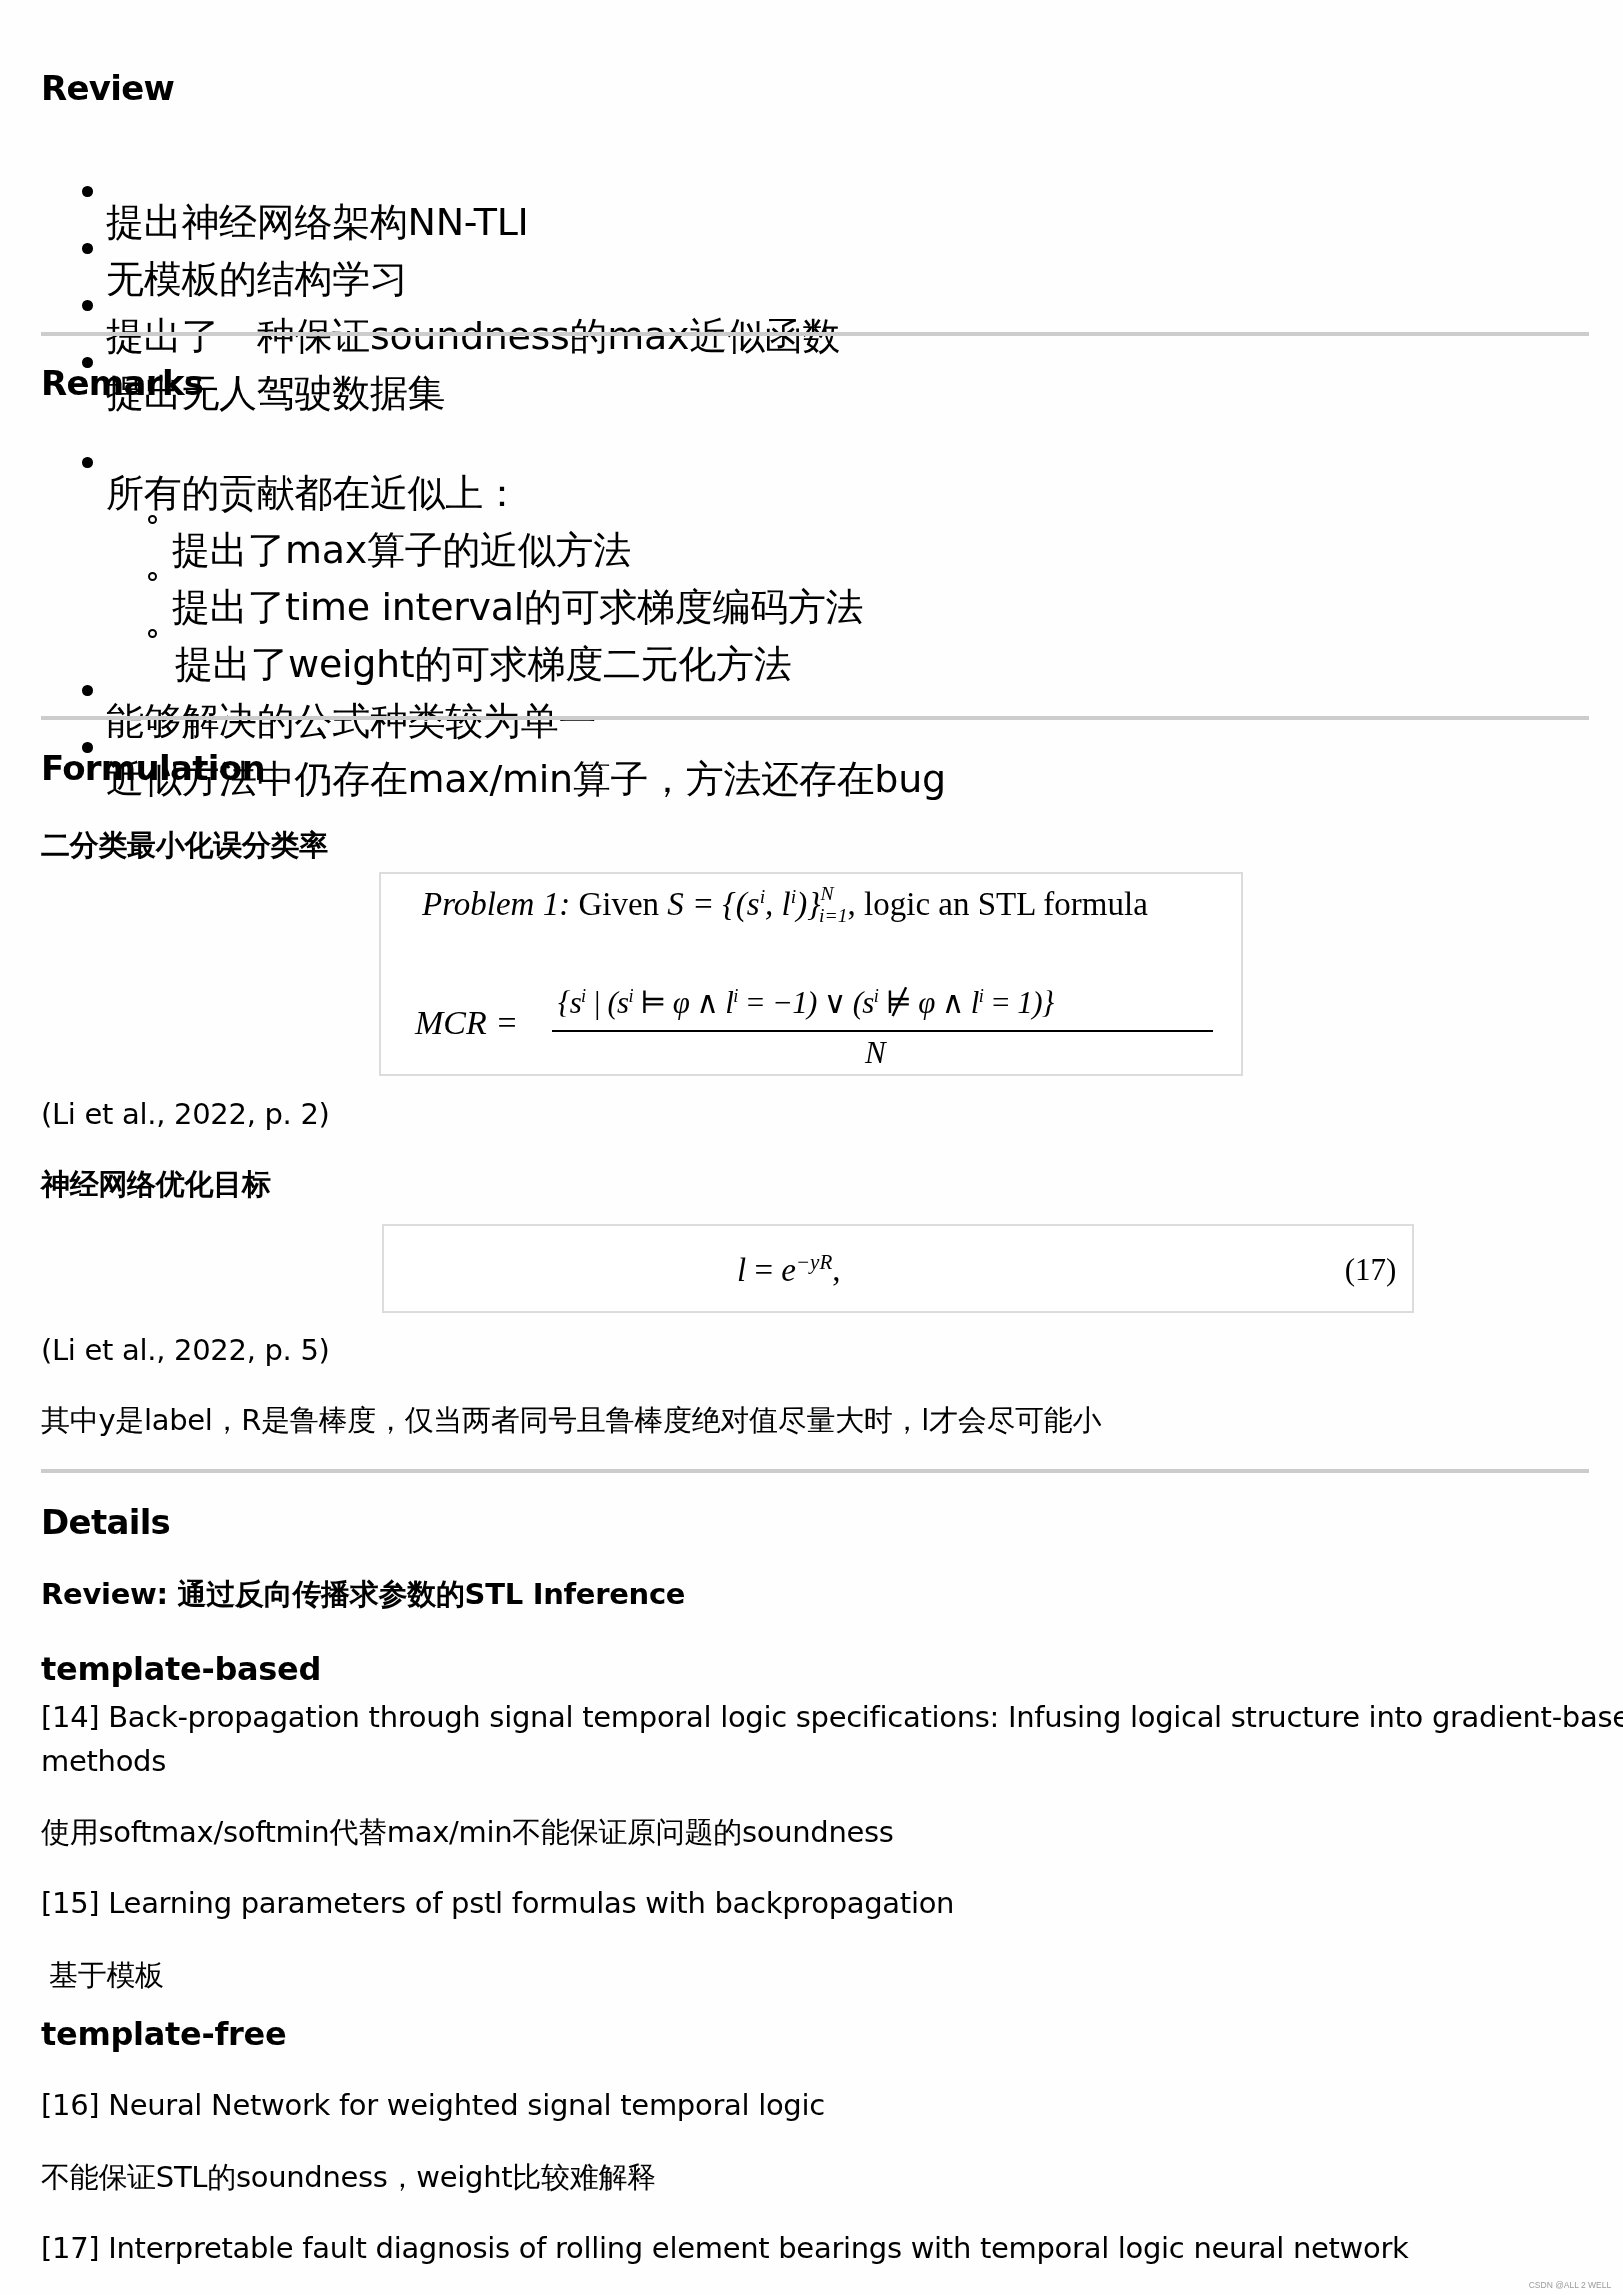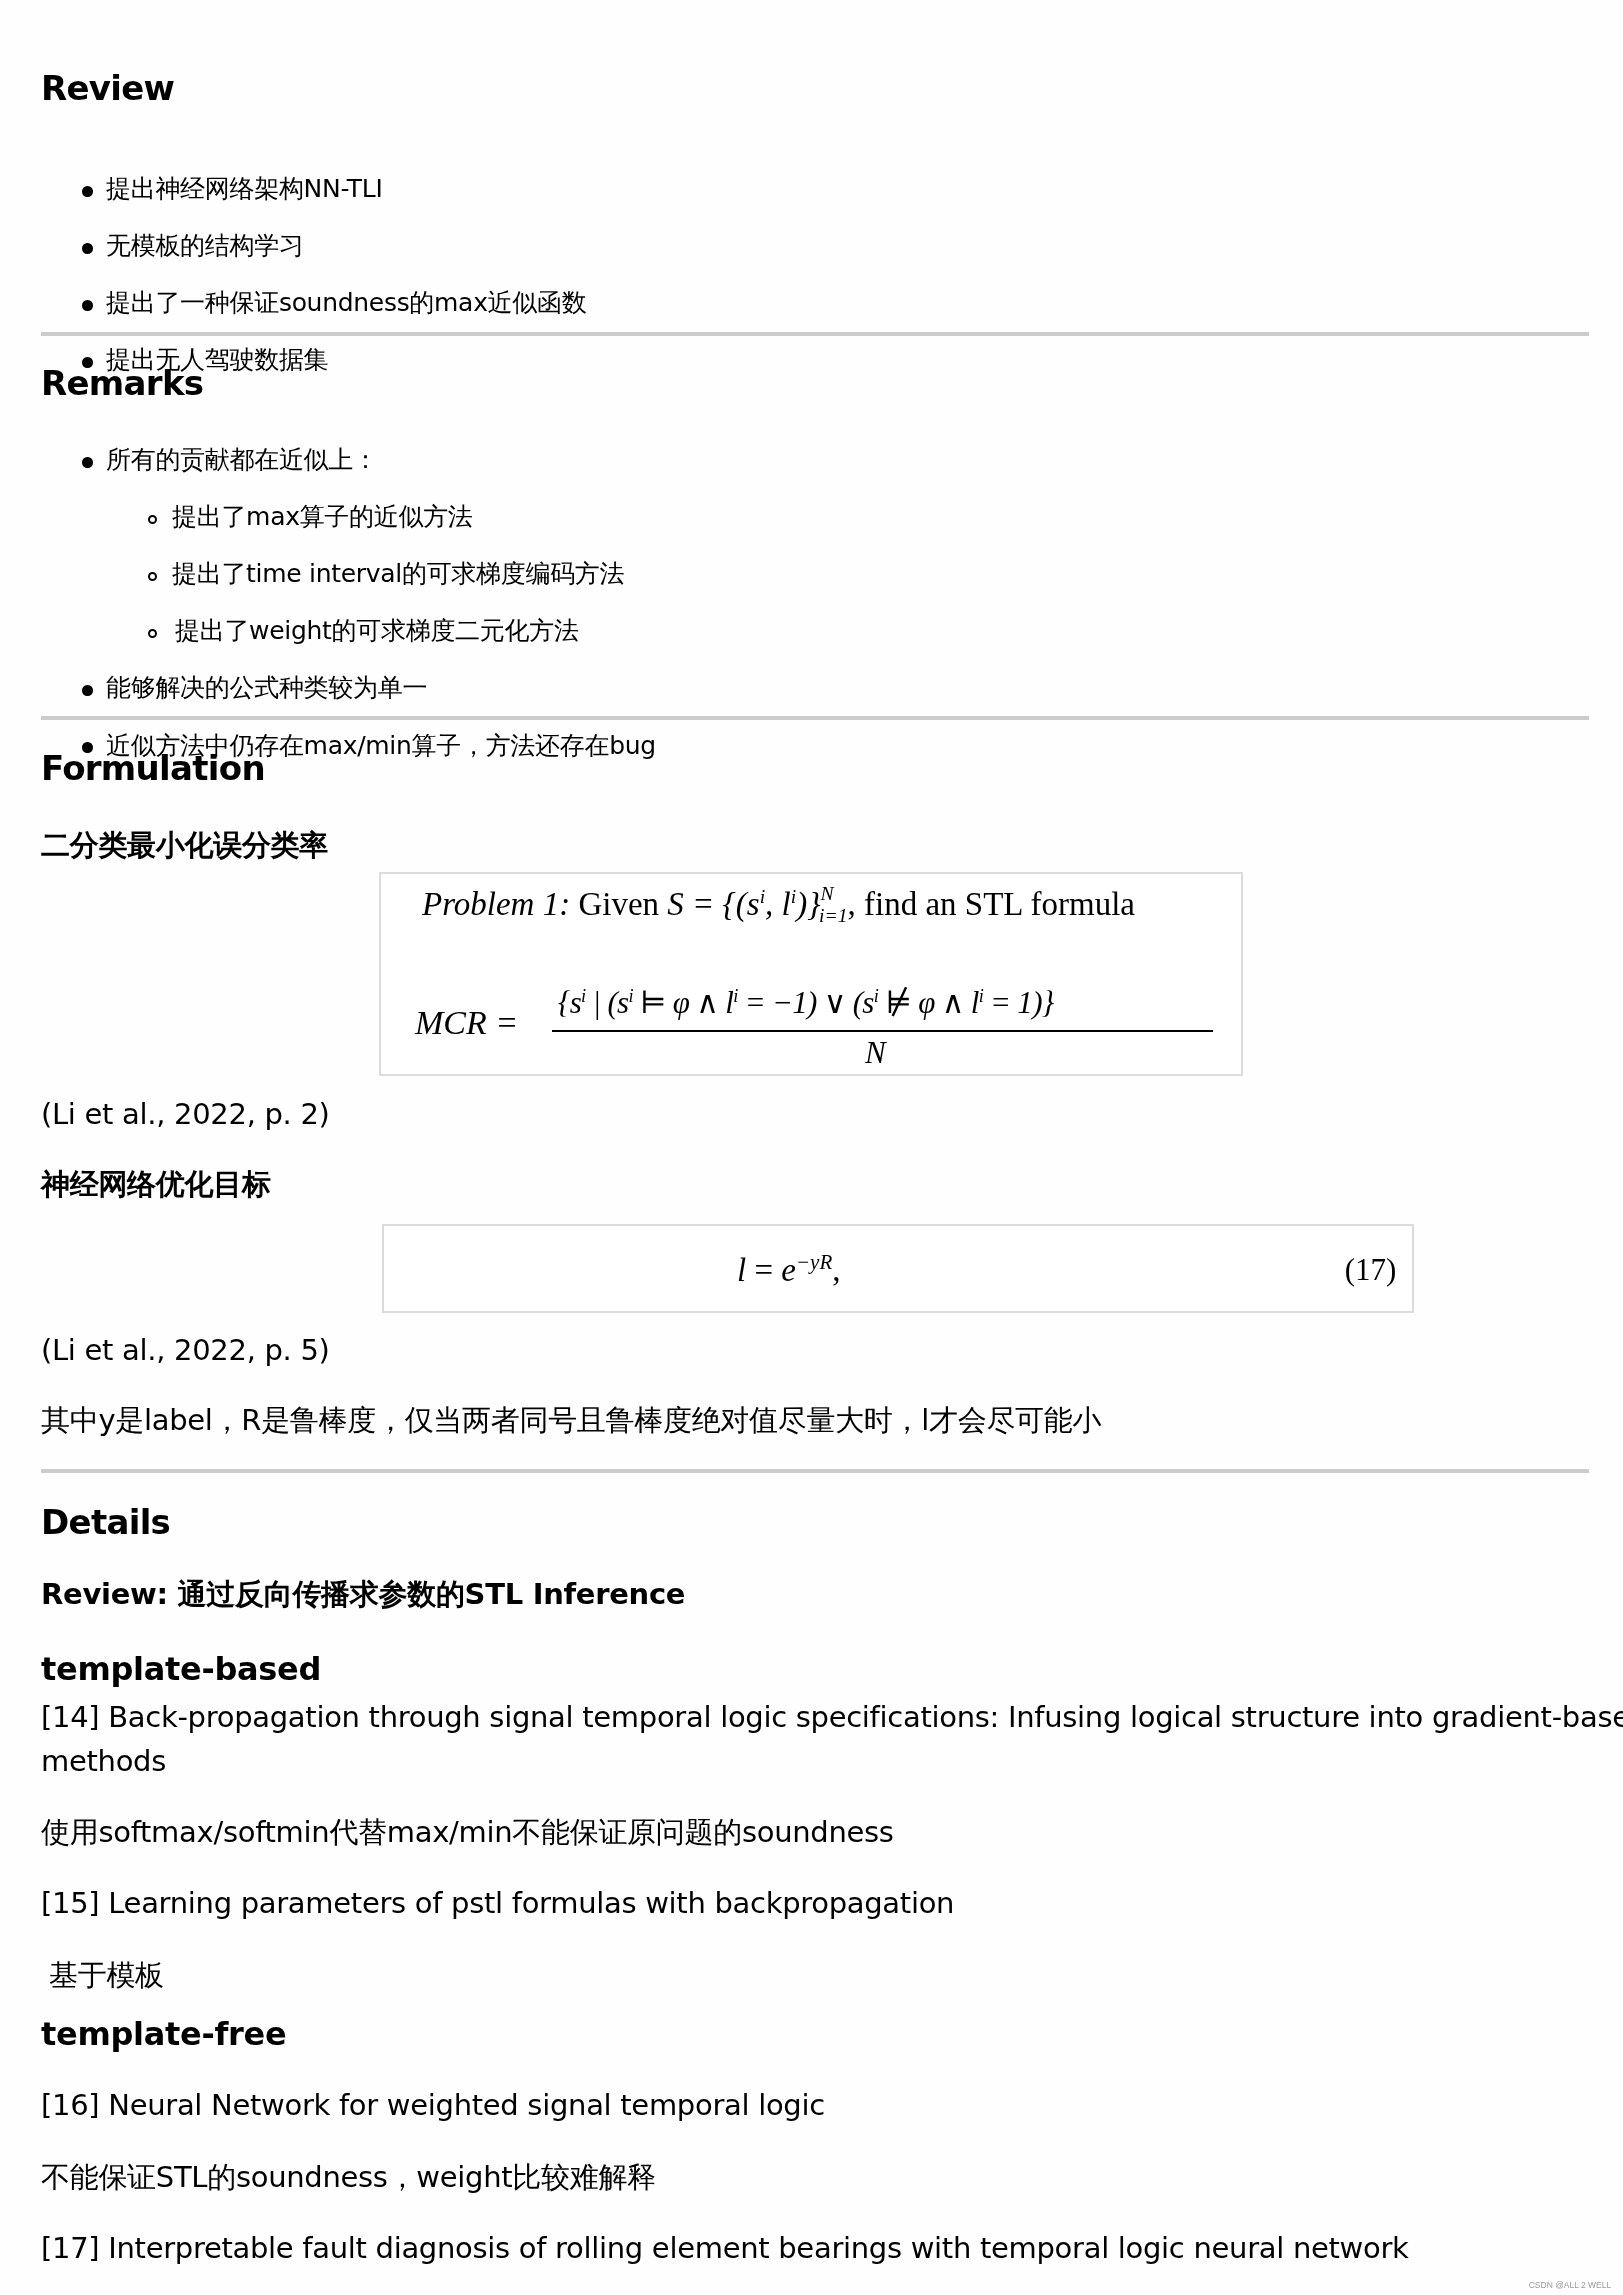--- a/index.html
+++ b/index.html
@@ -20,22 +20,23 @@
     }
     h4.sub4 {
       position: absolute; margin: 0; font-size: 32px; font-weight: bold;
       letter-spacing: -0.3px; line-height: 1;
     }
     .rule {
       position: absolute; left: 0; width: 1548px; height: 3.9px;
       background: #cccccc;
     }
     .li {
-      position: absolute; font-size: 25px; line-height: 1; white-space: nowrap;
+      position: absolute; font-size: 38px; line-height: 1; white-space: nowrap;
       letter-spacing: -0.3px;
+      margin-top: 27px;
     }
     .dot {
       position: absolute; width: 10.5px; height: 10.5px; border-radius: 50%;
       background: #000;
     }
     .circ {
       position: absolute; width: 9.2px; height: 9.2px; border-radius: 50%;
       border: 2px solid #000; box-sizing: border-box;
     }
     .p {
@@ -95,21 +96,21 @@
 
   <div class="rule" style="top:717px; top:716px;"></div>
 
   <h2 class="sec" style="top:751px;">Formulation</h2>
   <h3 class="sub" style="top:831px;">二分类最小化误分类率</h3>
 
   <div class="eqbox" style="left:338px; top:872px; width:864px; height:204px;">
     <div class="abs serif" style="left:41px; top:11.8px; font-size:33px;">
       <span class="it">Problem 1:</span>
       <span>Given</span>
-      <span class="it">S = {(s<sup style="font-size:19.6px;">i</sup>, l<sup style="font-size:19.6px;">i</sup>)}<sup style="font-size:19.6px; position:relative; top:-2.6px;">N</sup><sub style="font-size:19.6px; margin-left:-14.4px;">i=1</sub></span><span>, find an STL formula</span>
+      <span class="it">S = {(s<sup style="font-size:19.6px;">i</sup>, l<sup style="font-size:19.6px;">i</sup>)}<sup style="font-size:19.6px; position:relative; top:-2.6px;">N</sup><sub style="font-size:19.6px; margin-left:-14.4px;">i=1</sub></span><span>, logic an STL formula</span>
     </div>
     <div class="abs serif it" style="left:34px; top:130px; font-size:34px;">MCR =</div>
     <div class="abs serif it" style="left:177px; top:110px; font-size:31px; letter-spacing:-0.7px;">{s<sup style="font-size:18.3px;">i</sup> | (s<sup style="font-size:18.3px;">i</sup> ⊨ φ ∧ l<sup style="font-size:18.3px;">i</sup> = −1) ∨ (s<sup style="font-size:18.3px;">i</sup> ⊭ φ ∧ l<sup style="font-size:18.3px;">i</sup> = 1)}</div>
     <div class="frac-line" style="left:171px; top:156px; width:661px;"></div>
     <div class="abs serif it" style="left:484px; top:161px; font-size:31px;">N</div>
   </div>
 
   <div class="p" style="top:1100px;">(Li et al., 2022, p. 2)</div>
 
   <h3 class="sub" style="top:1170px;">神经网络优化目标</h3>

